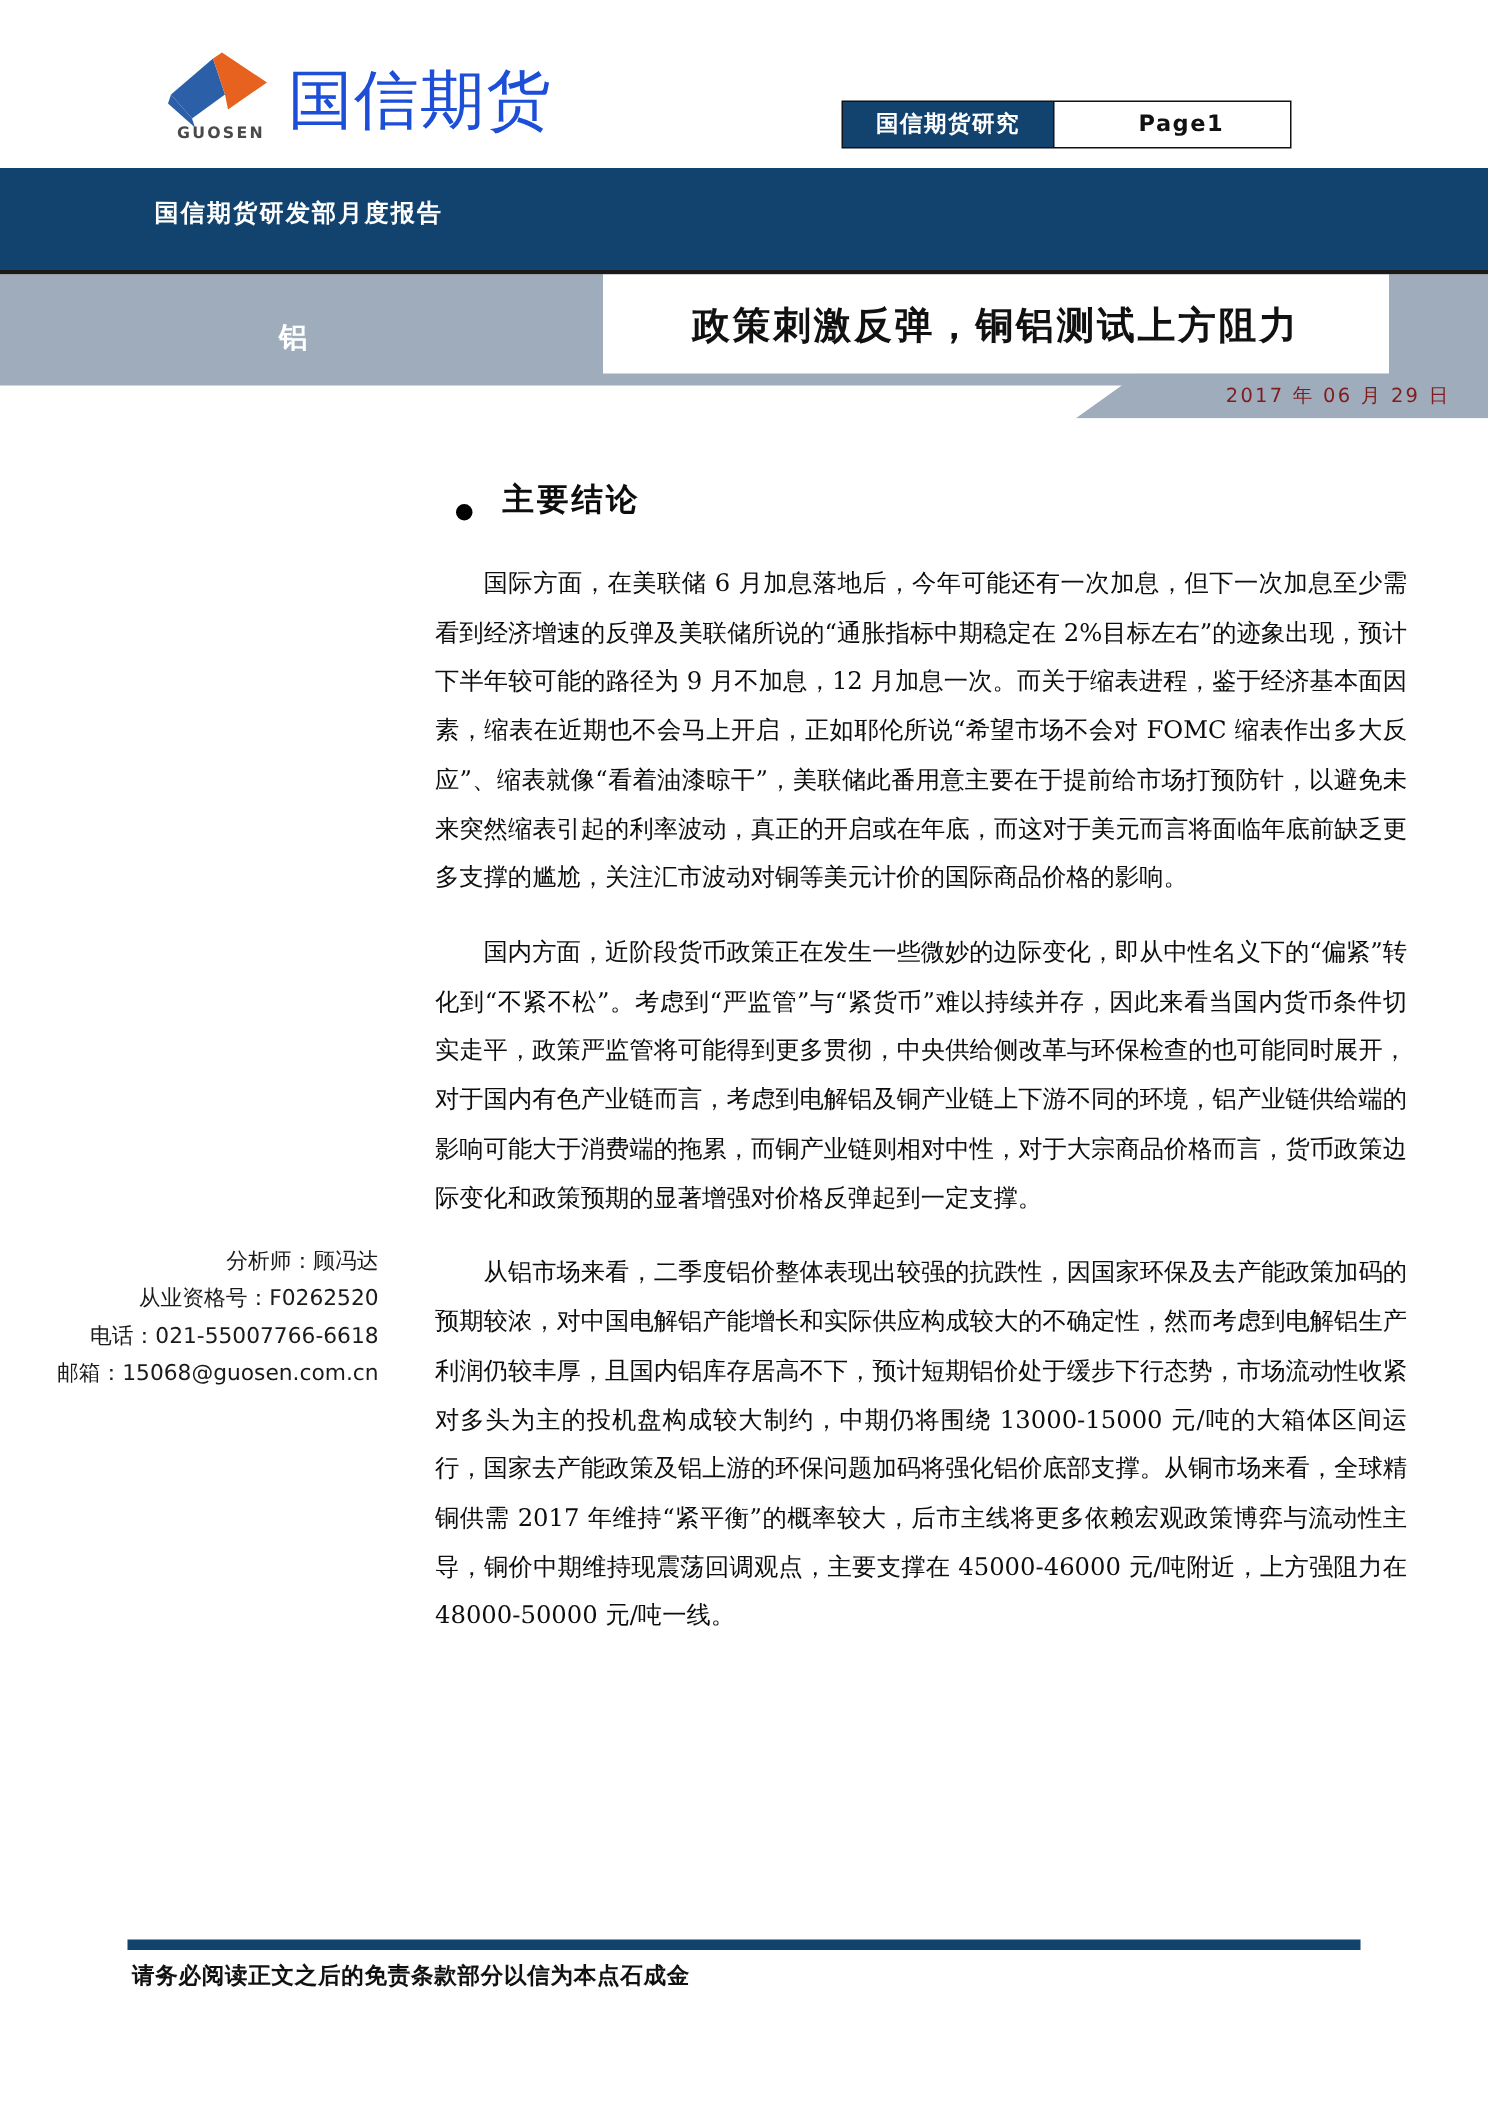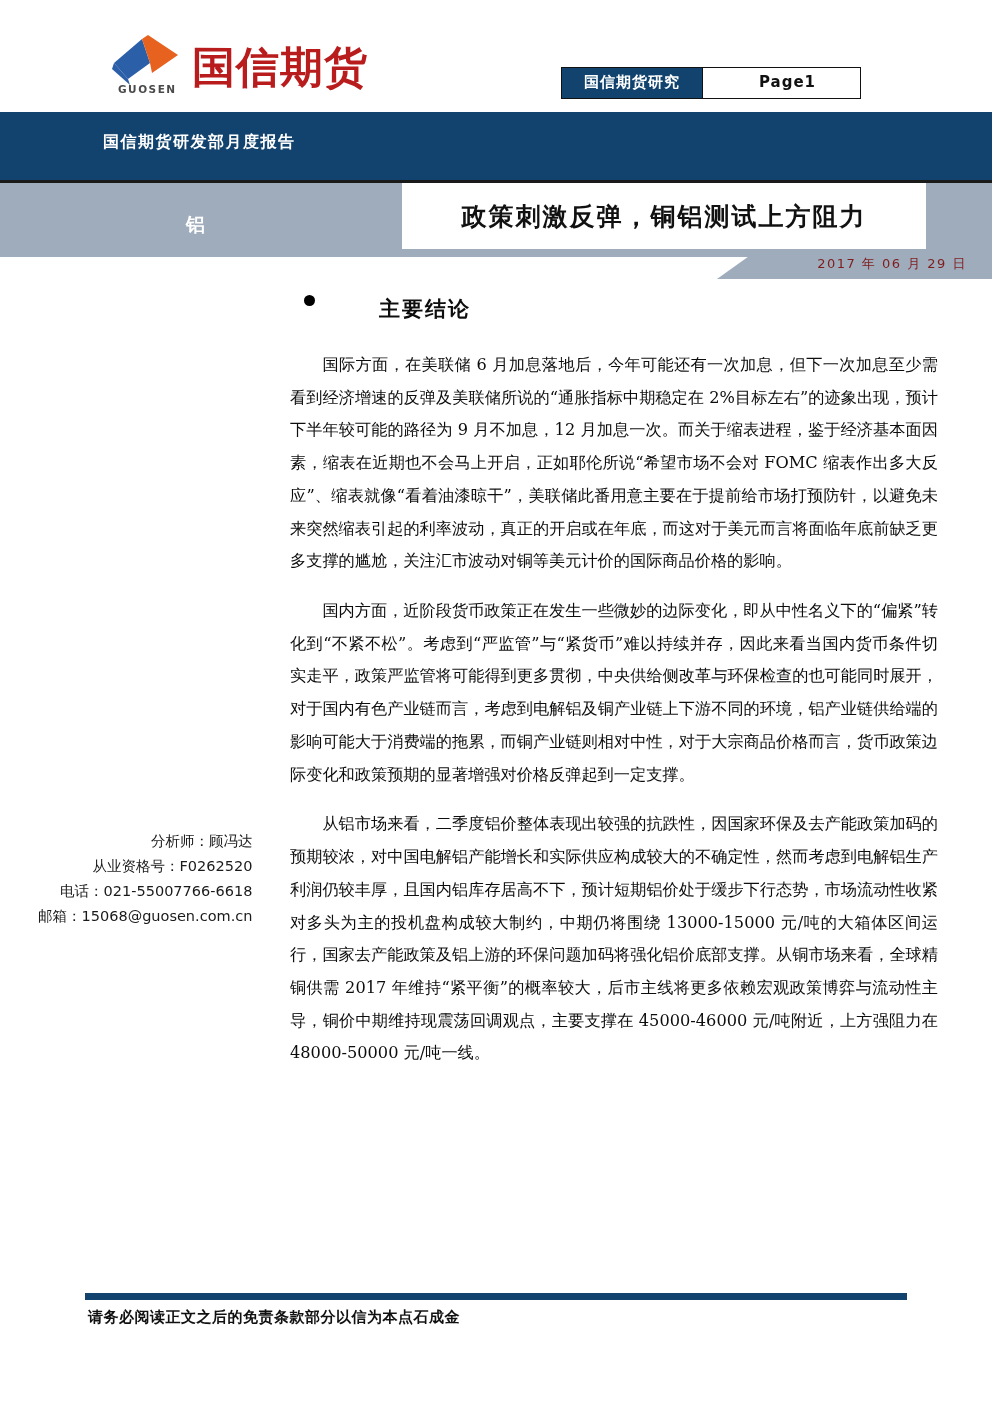--- a/index.html
+++ b/index.html
@@ -42,24 +42,24 @@
     bottom: 0px;
     font-family: "DejaVu Sans", sans-serif;
     font-size: 10.5px;
     font-weight: bold;
     letter-spacing: 1.5px;
     color: #4a4a4a;
   }
   .logo-cn {
     font-family: "DejaVu Serif", serif;
     font-size: 43px;
-    font-weight: bold;
+    font-weight: normal;
     letter-spacing: 1px;
     line-height: 1;
-    color: #b91c1c;
+    color: #1d4ed8;
     position: relative;
     top: -6px;
   }
 
   
   .header-badges {
     position: absolute;
     left: 561px; top: 67px;
     display: flex;
     border: 1.5px solid #111;
@@ -216,23 +216,22 @@
   }
 
   
   .main {
     position: absolute;
     left: 290px; top: 279px;
     width: 660px;
   }
   .section-heading {
     display: flex;
-    align-items: flex-start;
-    margin: 16px 0 0 14px;
-    gap: 44px;
+    align-items: flex-end;
+    margin: 40px 0 0 14px;
   }
   .bullet-dot {
     width: 11px;
     height: 11px;
     border-radius: 50%;
     background: #000;
     margin-right: 20px;
   }
   .section-heading-text {
     font-family: "DejaVu Serif", serif;

